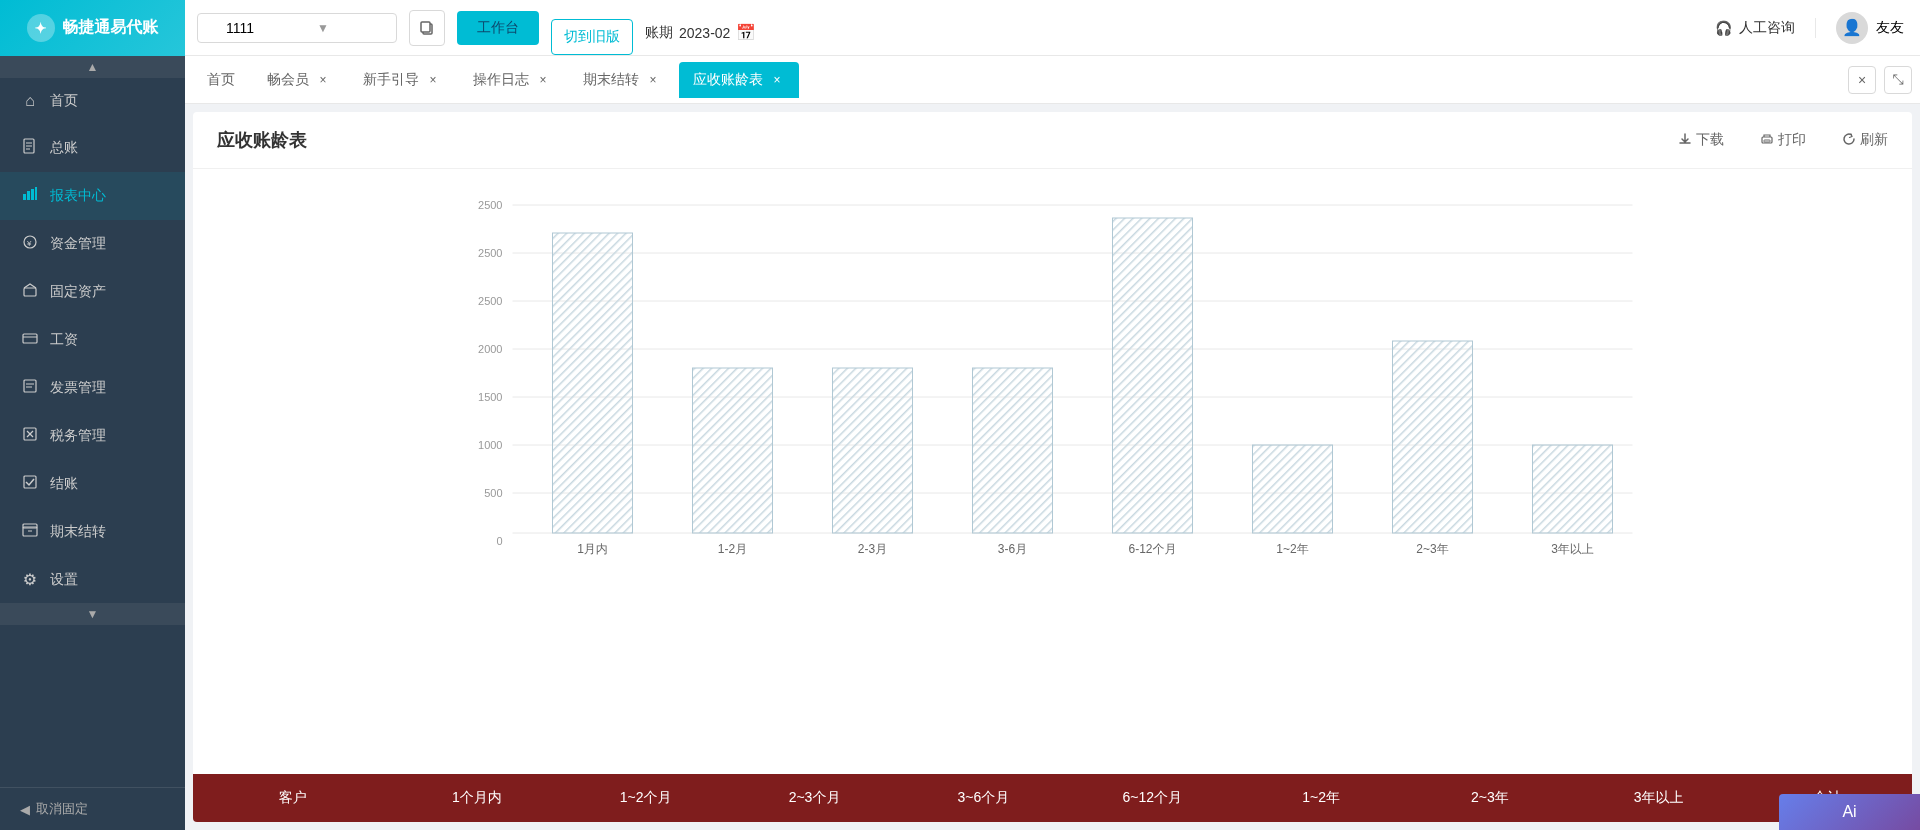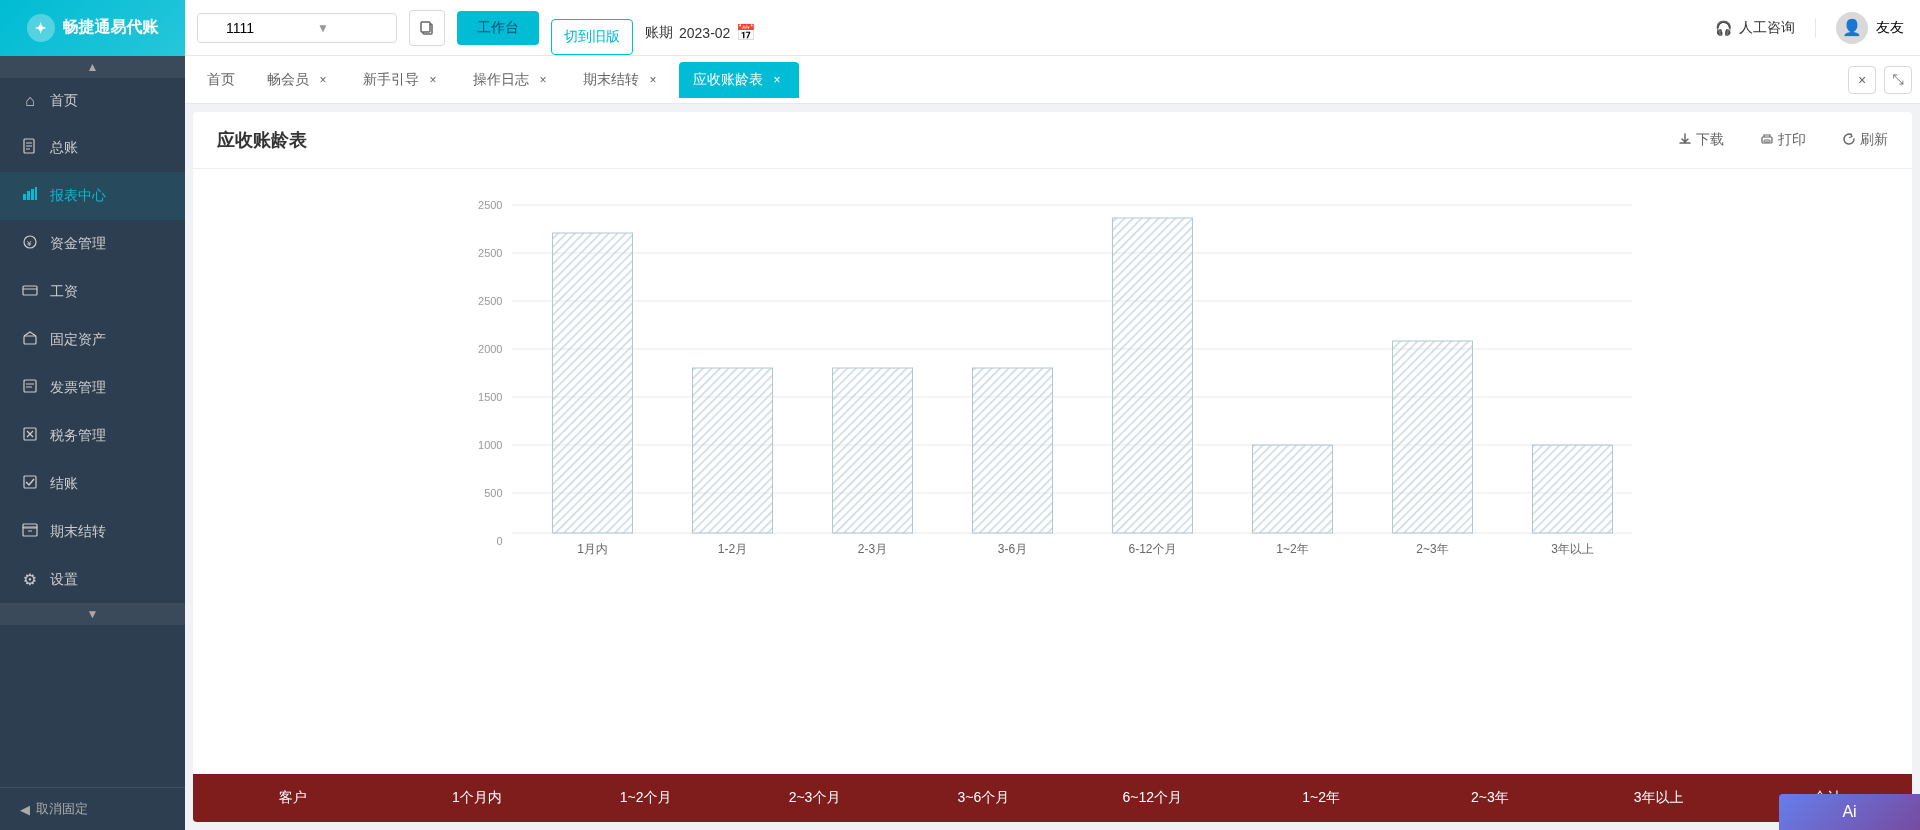--- a/index.html
+++ b/index.html
@@ -402,34 +402,34 @@
         <svg width="16" height="16" viewBox="0 0 16 16" fill="none">
             <circle cx="8" cy="8" r="6" stroke="#ccc" stroke-width="1.2" fill="none"></circle>
             <text x="5" y="12" fill="#ccc" font-size="8">¥</text>
           </svg>
       </span>
       <span>资金管理</span>
     </div>
     <div class="sidebar-item">
       <span class="icon">
         <svg width="16" height="16" viewBox="0 0 16 16" fill="none">
+            <rect x="2" y="6" width="12" height="8" rx="1" stroke="#ccc" stroke-width="1.2" fill="none"></rect>
+            <polyline points="2,6 8,2 14,6" stroke="#ccc" stroke-width="1.2" fill="none"></polyline>
+          </svg>
+      </span>
+      <span>固定资产</span>
+    </div>
+    <div class="sidebar-item">
+      <span class="icon">
+        <svg width="16" height="16" viewBox="0 0 16 16" fill="none">
             <rect x="1" y="4" width="14" height="9" rx="1" stroke="#ccc" stroke-width="1.2" fill="none"></rect>
             <line x1="1" y1="7" x2="15" y2="7" stroke="#ccc" stroke-width="1"></line>
           </svg>
       </span>
       <span>工资</span>
-    </div>
-    <div class="sidebar-item">
-      <span class="icon">
-        <svg width="16" height="16" viewBox="0 0 16 16" fill="none">
-            <rect x="2" y="6" width="12" height="8" rx="1" stroke="#ccc" stroke-width="1.2" fill="none"></rect>
-            <polyline points="2,6 8,2 14,6" stroke="#ccc" stroke-width="1.2" fill="none"></polyline>
-          </svg>
-      </span>
-      <span>固定资产</span>
     </div>
     <div class="sidebar-item">
       <span class="icon">
         <svg width="16" height="16" viewBox="0 0 16 16" fill="none">
             <rect x="2" y="2" width="12" height="12" rx="1" stroke="#ccc" stroke-width="1.2" fill="none"></rect>
             <line x1="4" y1="6" x2="12" y2="6" stroke="#ccc" stroke-width="1"></line>
             <line x1="4" y1="9" x2="10" y2="9" stroke="#ccc" stroke-width="1"></line>
           </svg>
       </span>
       <span>发票管理</span>

